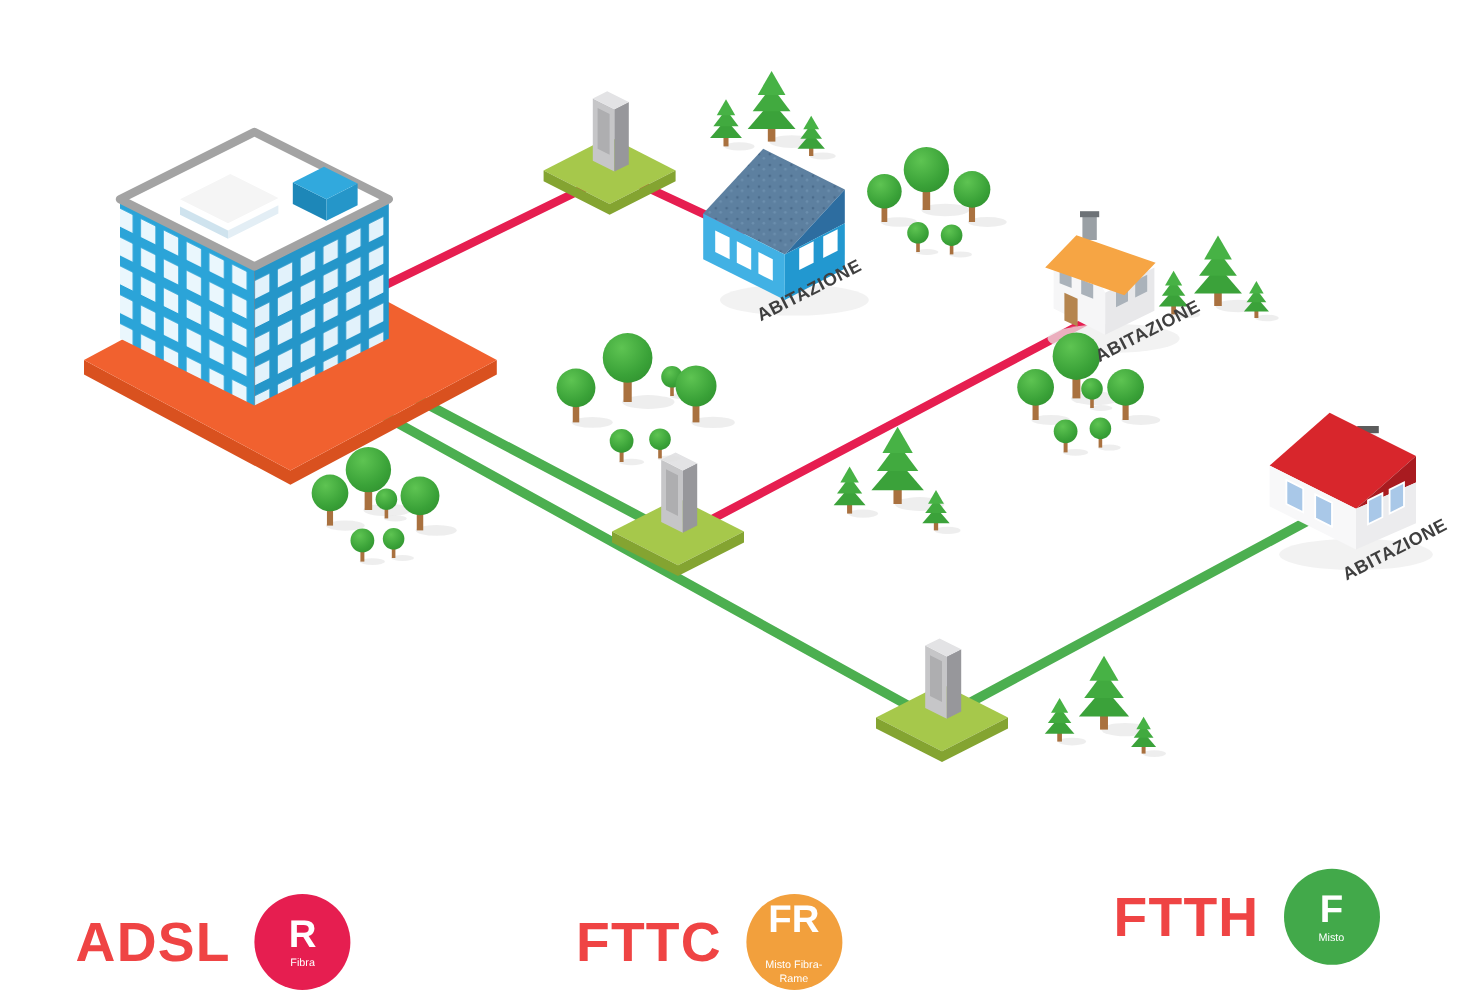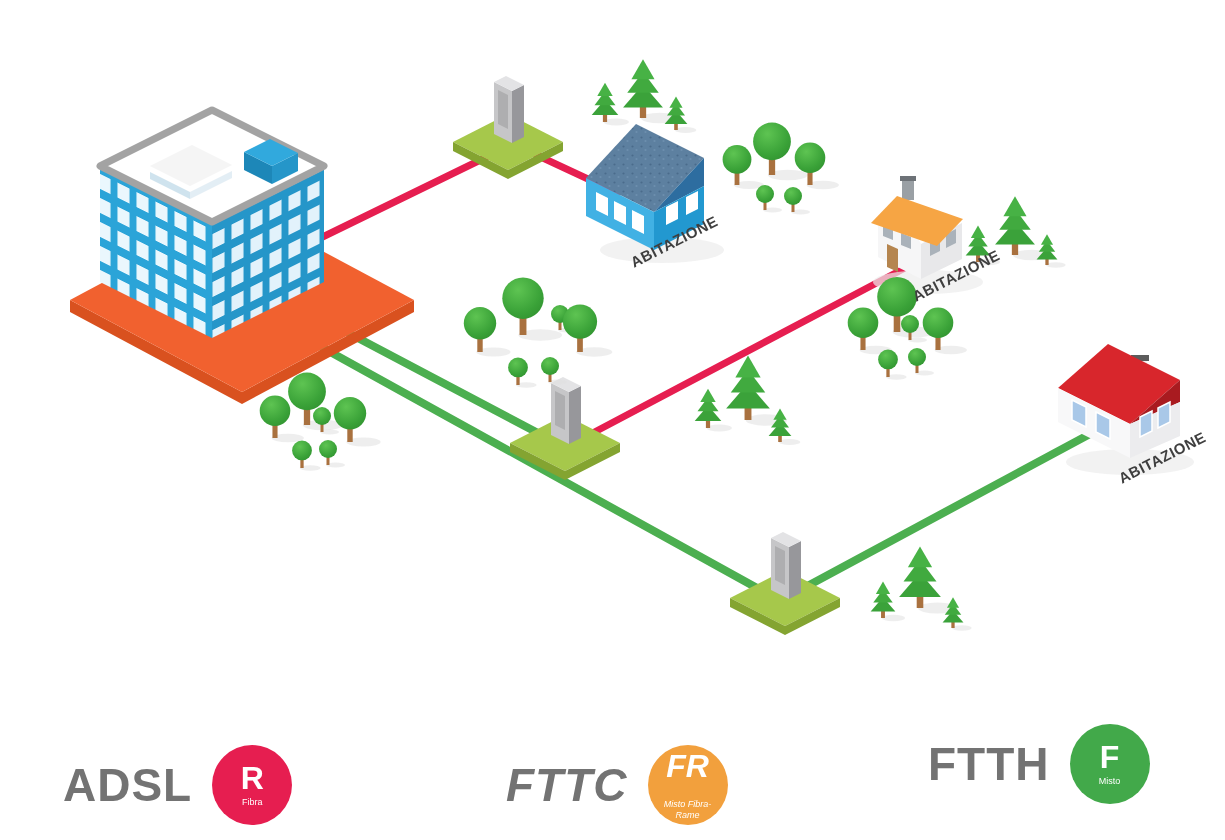--- a/index.html
+++ b/index.html
@@ -2,21 +2,21 @@
 <html><head>
 <meta charset="utf-8">
 <style>
   html,body{margin:0;padding:0;background:#ffffff;}
   .stage{position:relative;width:1225px;height:840px;background:#ffffff;overflow:hidden;
          font-family:"Liberation Sans",sans-serif;}
   .scene{position:absolute;left:0;top:0;}
   .abitazione{font-family:"Liberation Sans",sans-serif;font-size:15px;font-weight:700;
               fill:#3f3f3f;letter-spacing:.5px;}
   .legend-item{position:absolute;display:flex;align-items:center;gap:20px;}
-  .legend-label{font-size:46px;font-weight:700;color:#737373;letter-spacing:1px;}
+  .legend-label{font-size:46px;font-weight:700;color:#ef4444;letter-spacing:1px;}
   .badge{width:80px;height:80px;border-radius:50%;display:flex;flex-direction:column;
          align-items:center;justify-content:center;color:#ffffff;}
   .badge-main{font-size:32px;font-weight:700;line-height:1;}
   .badge-caption{font-size:9px;font-weight:400;margin-top:3px;text-align:center;
                  line-height:1.15;max-width:58px;}
 </style>
 </head>
 <body>
 
 <div class="stage">
@@ -187,21 +187,21 @@
 </svg>
 
 <div class="legend-item" style="left:63px;top:745px;">
   <span class="legend-label">ADSL</span>
   <div class="badge" style="background-color: rgb(230, 30, 80);">
     <span class="badge-main">R</span>
     <span class="badge-caption">Fibra</span>
   </div>
 </div>
 
-<div class="legend-item" style="left:506px;top:745px;font-style:italic;">
+<div class="legend-item" style="left:480px;top:745px;">
   <span class="legend-label">FTTC</span>
   <div class="badge" style="background-color: rgb(242, 160, 61); gap: 14px;">
     <span class="badge-main">FR</span>
     <span class="badge-caption">Misto Fibra-Rame</span>
   </div>
 </div>
 
 <div class="legend-item" style="left:928px;top:724px;">
   <span class="legend-label">FTTH</span>
   <div class="badge" style="background-color: rgb(66, 169, 74);">

